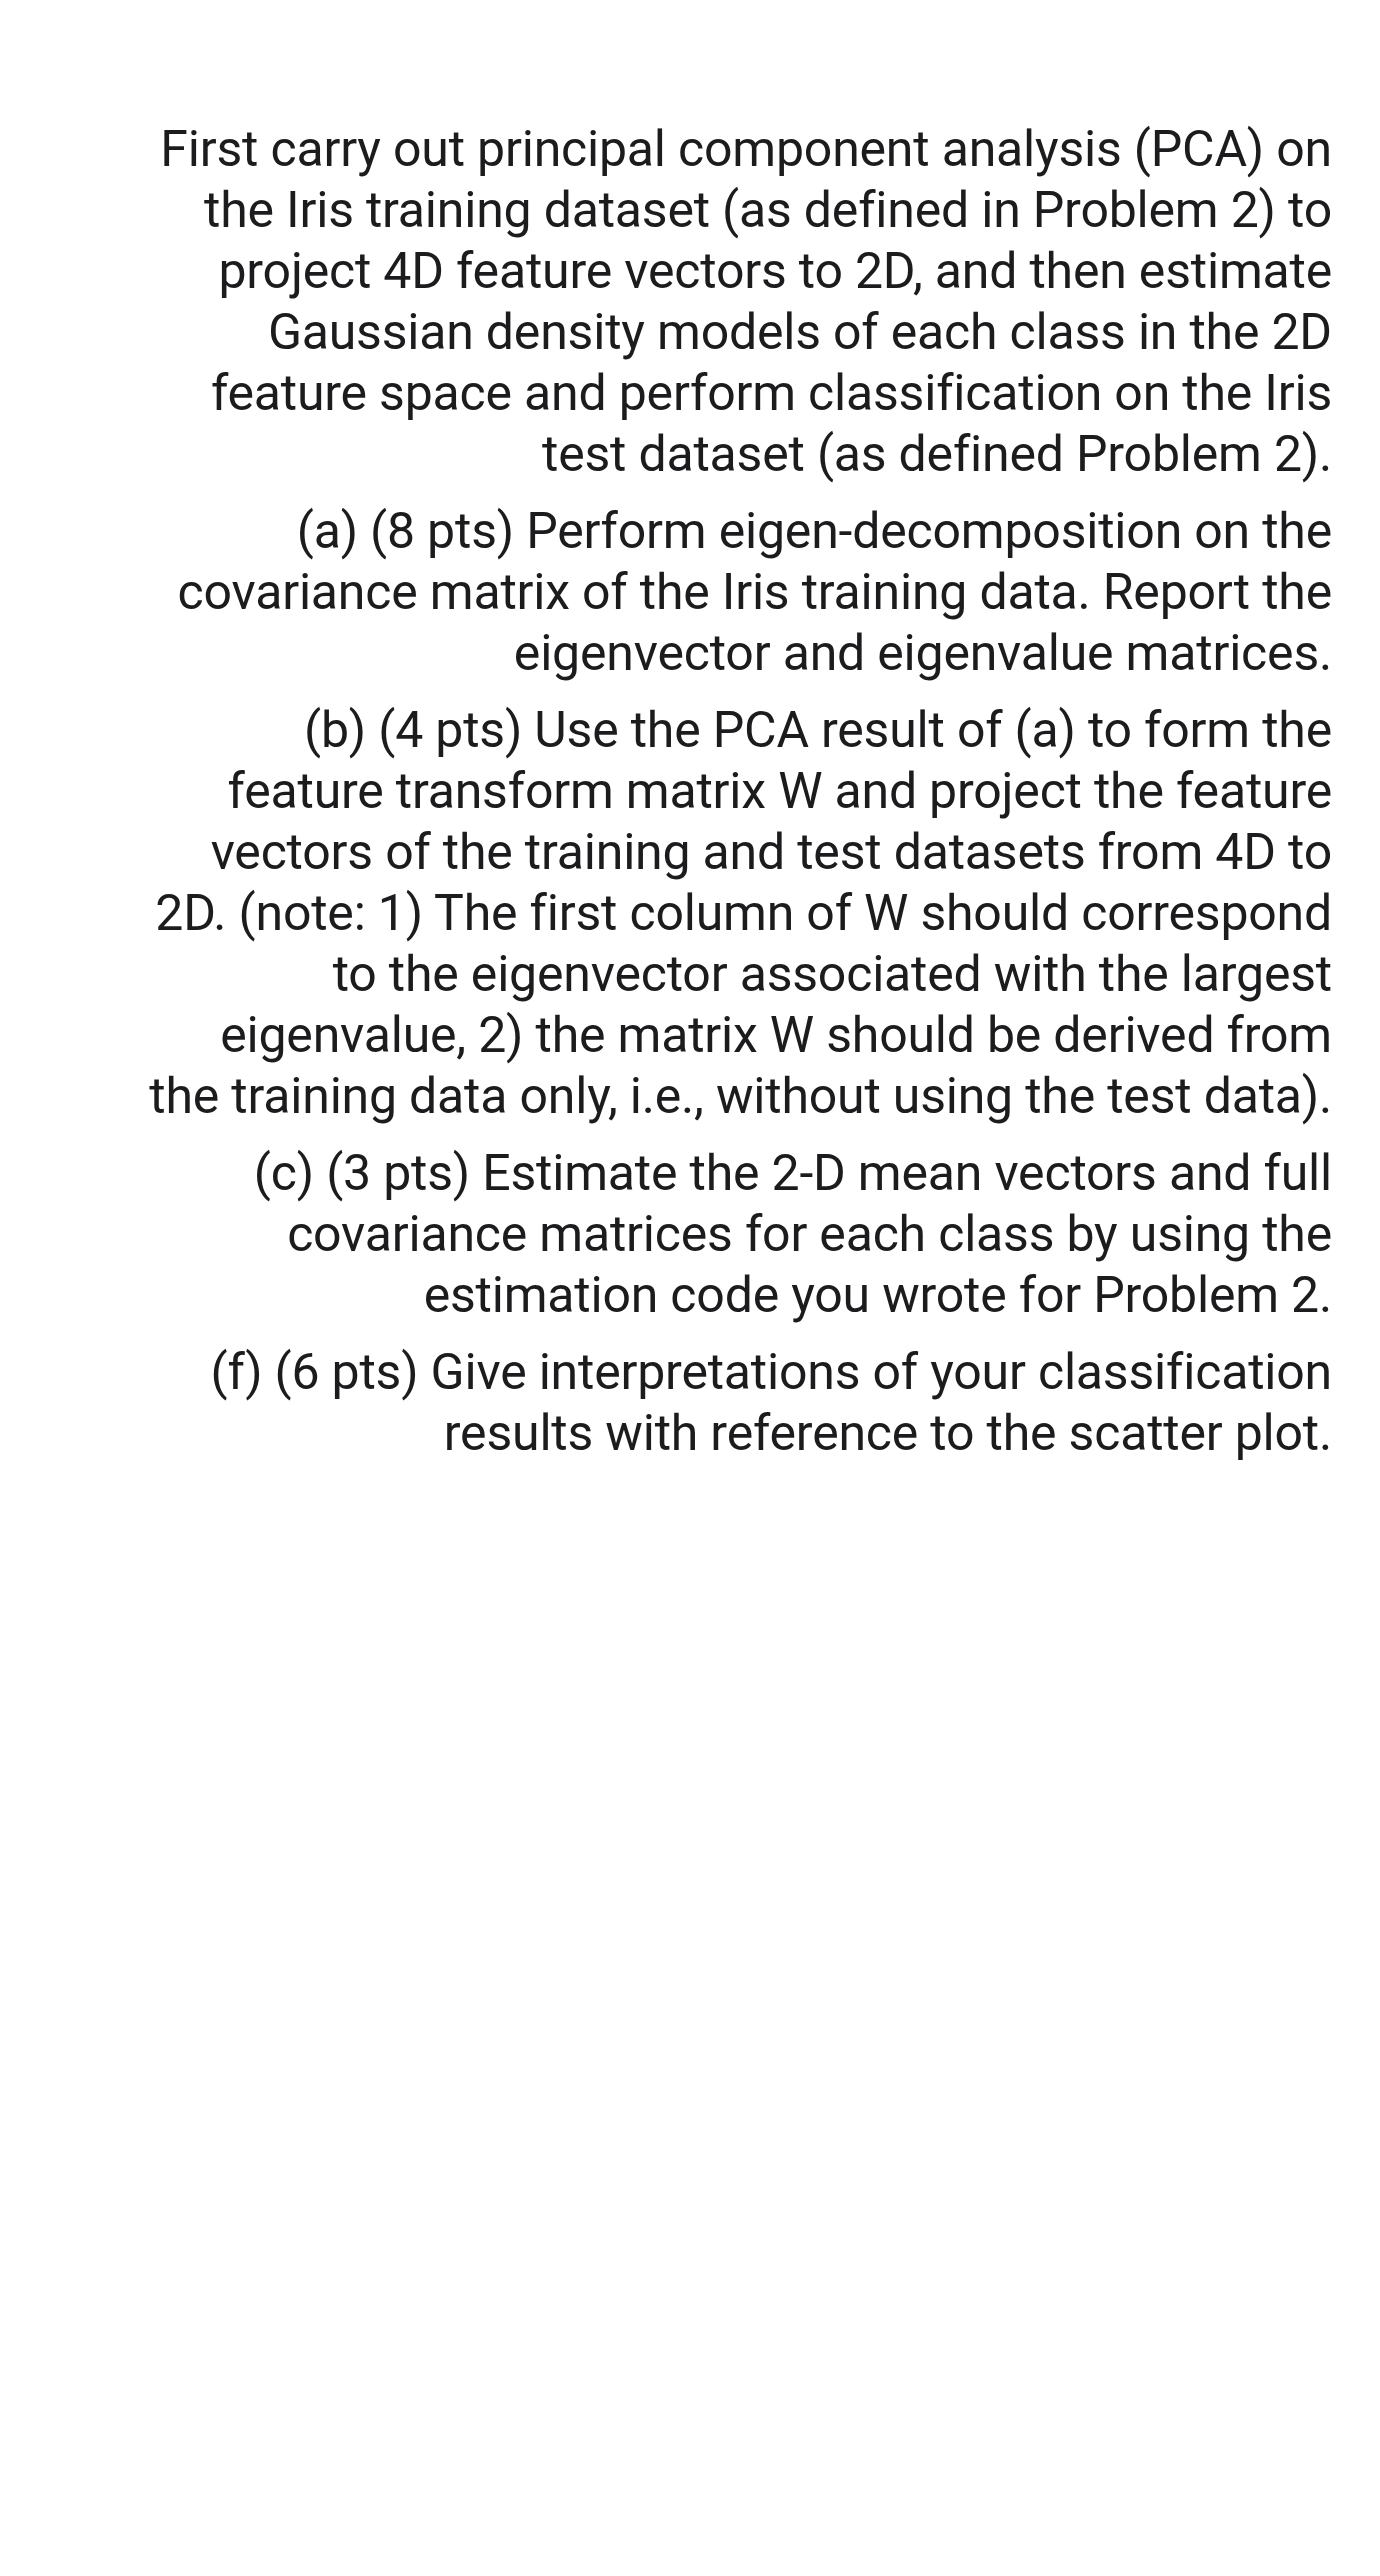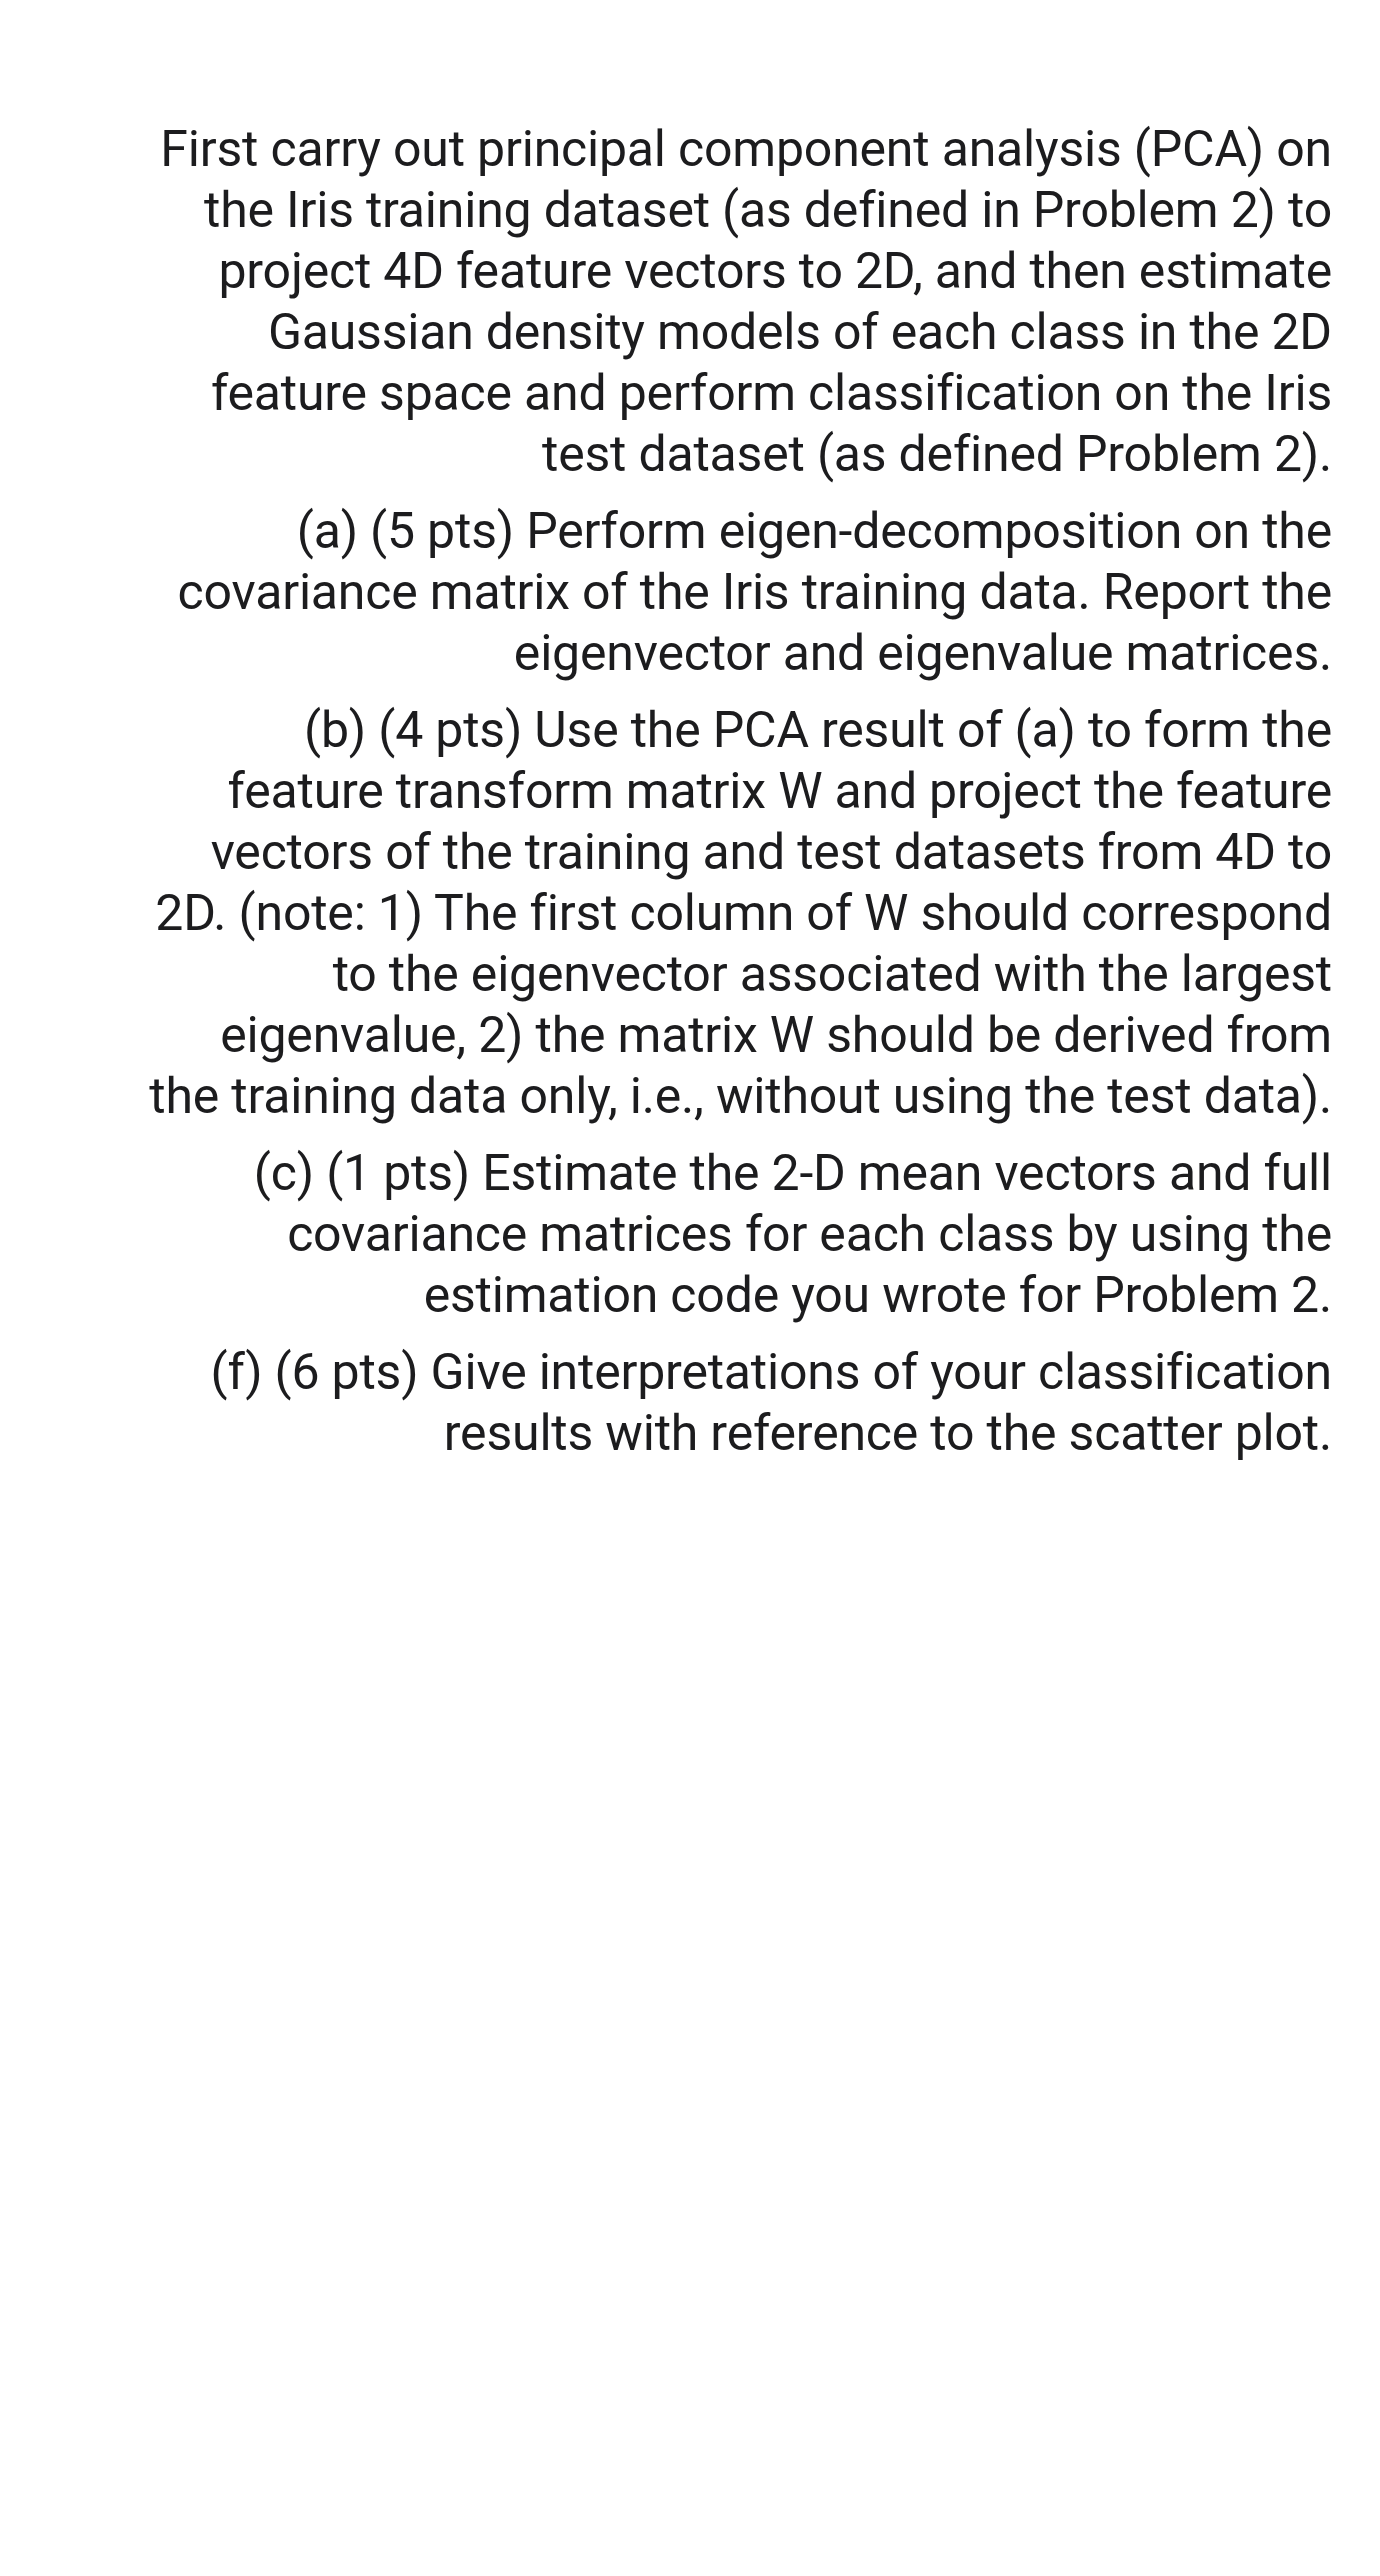--- a/index.html
+++ b/index.html
@@ -29,19 +29,19 @@
     .paragraph-block {
       display: block;
     }
   </style>
 </head>
 <body>
 
 <div class="document-container">
   <div class="document-text">
     <span class="paragraph-block">First carry out principal component analysis (PCA) on the Iris training dataset (as defined in Problem 2) to project 4D feature vectors to 2D, and then estimate Gaussian density models of each class in the 2D feature space and perform classification on the Iris test dataset (as defined Problem 2).</span>
-    <span class="paragraph-block">(a) (5 pts) Perform eigen-decomposition on the covariance matrix of the Iris training data. Report the eigenvector and eigenvalue matrices.</span>
+    <span class="paragraph-block">(a) (8 pts) Perform eigen-decomposition on the covariance matrix of the Iris training data. Report the eigenvector and eigenvalue matrices.</span>
     <span class="paragraph-block">(b) (4 pts) Use the PCA result of (a) to form the feature transform matrix W and project the feature vectors of the training and test datasets from 4D to 2D. (note: 1) The first column of W should correspond to the eigenvector associated with the largest eigenvalue, 2) the matrix W should be derived from the training data only, i.e., without using the test data).</span>
-    <span class="paragraph-block">(c) (1 pts) Estimate the 2-D mean vectors and full covariance matrices for each class by using the estimation code you wrote for Problem 2.</span>
+    <span class="paragraph-block">(c) (3 pts) Estimate the 2-D mean vectors and full covariance matrices for each class by using the estimation code you wrote for Problem 2.</span>
     <span class="paragraph-block">(f) (6 pts) Give interpretations of your classification results with reference to the scatter plot.</span>
   </div>
 </div>
 
 
 </body></html>

